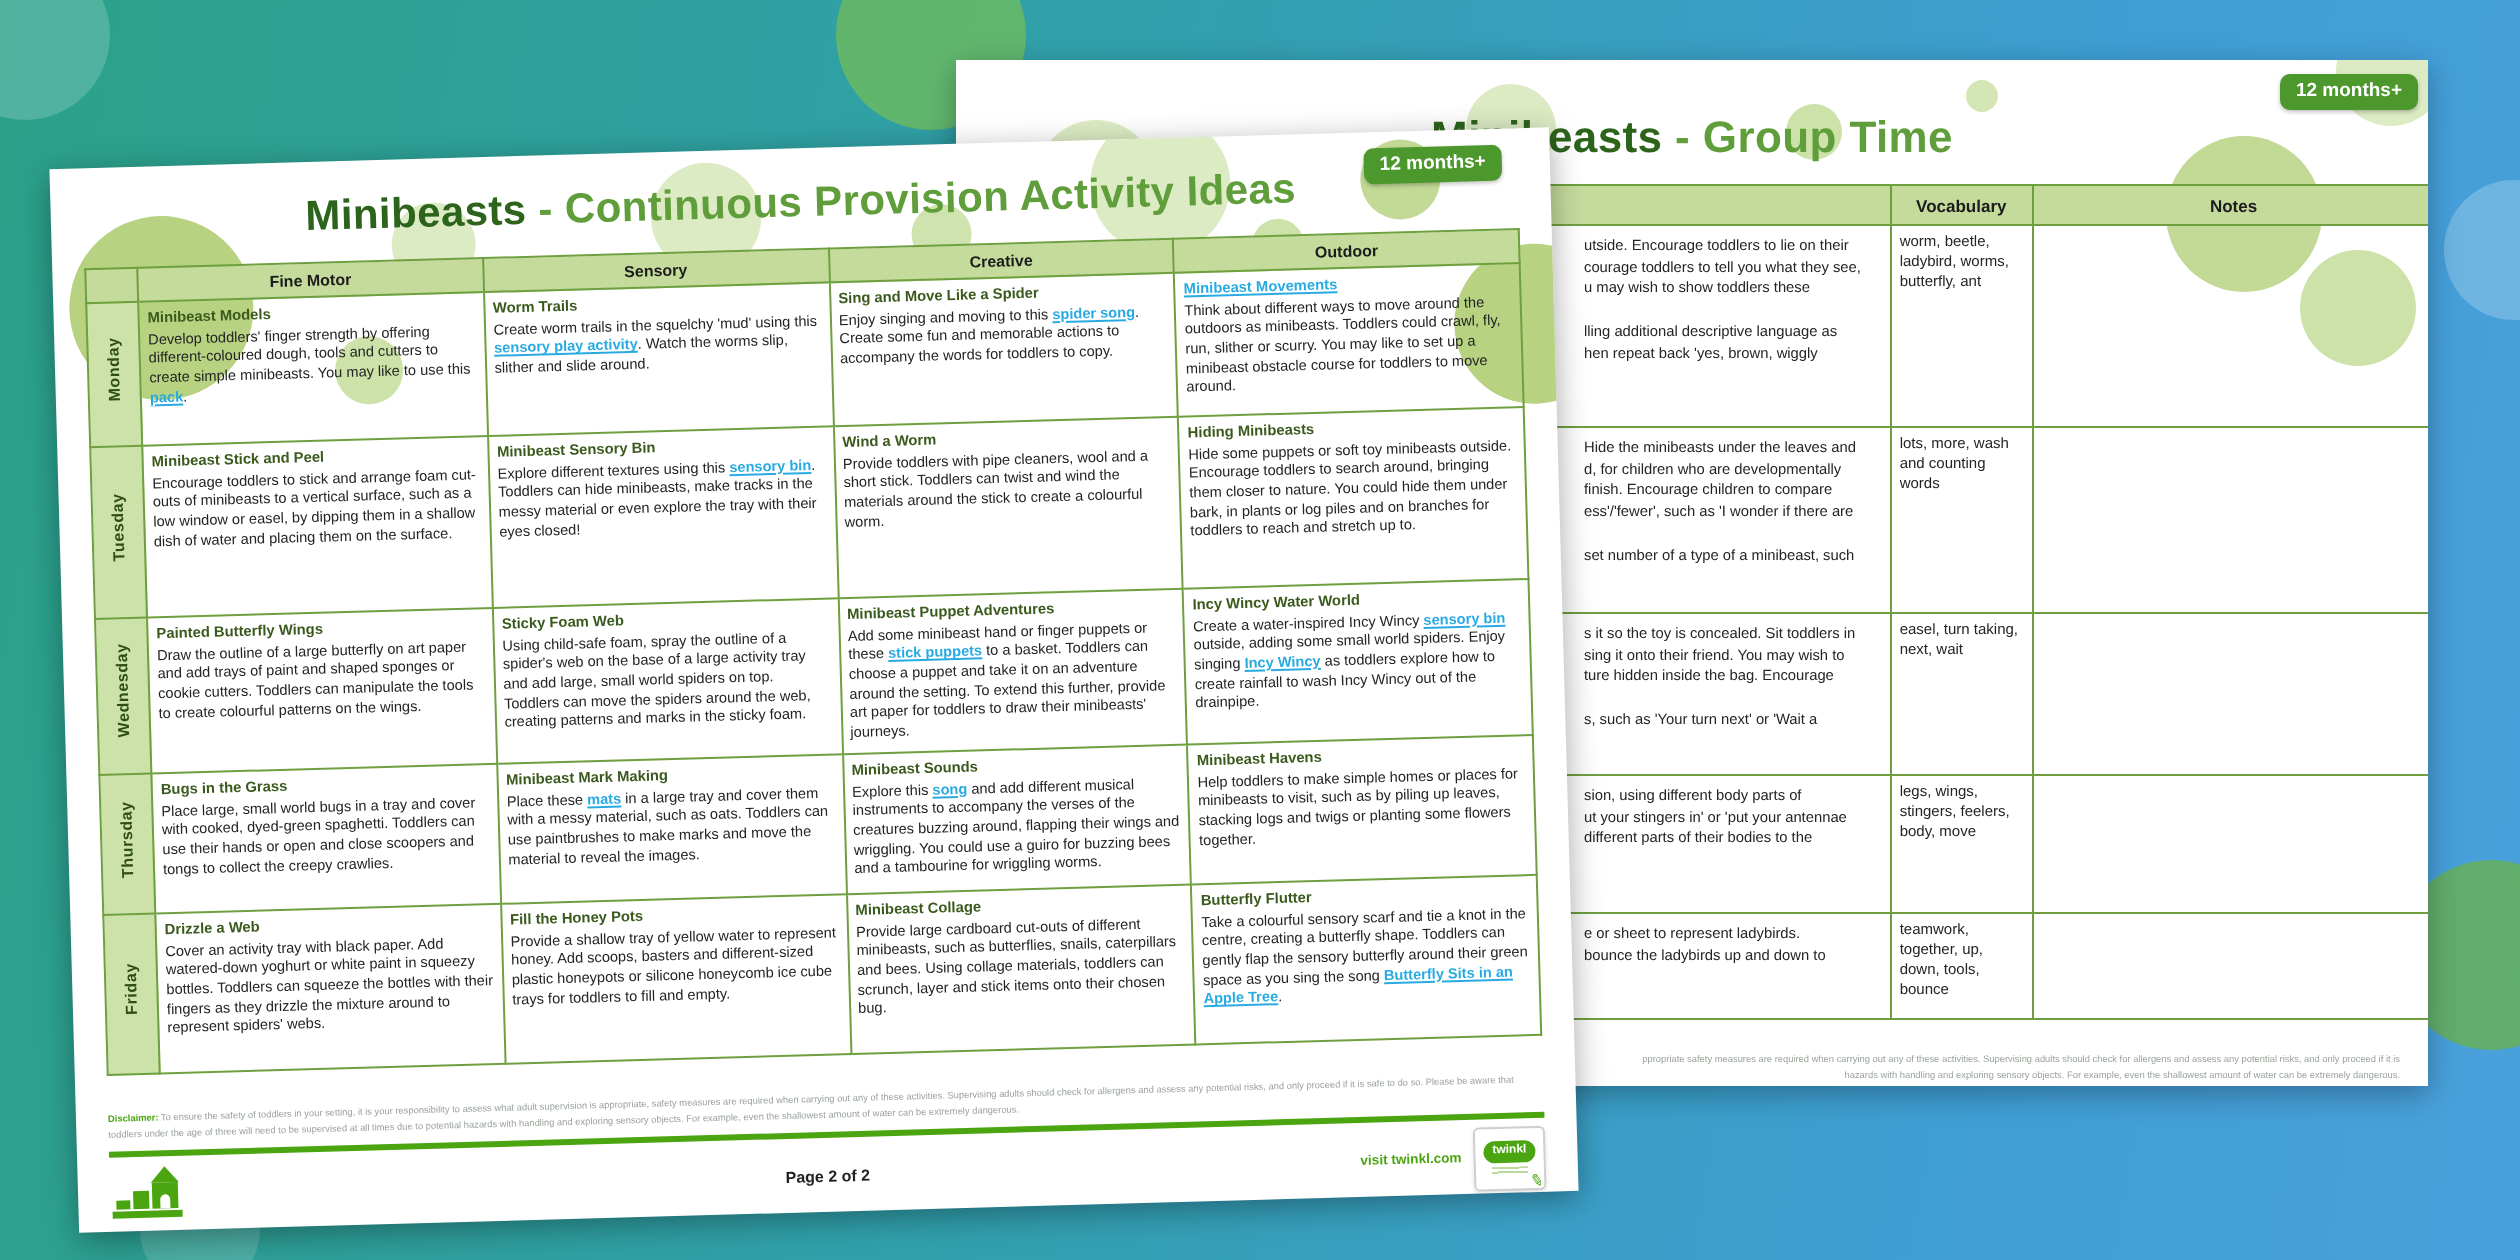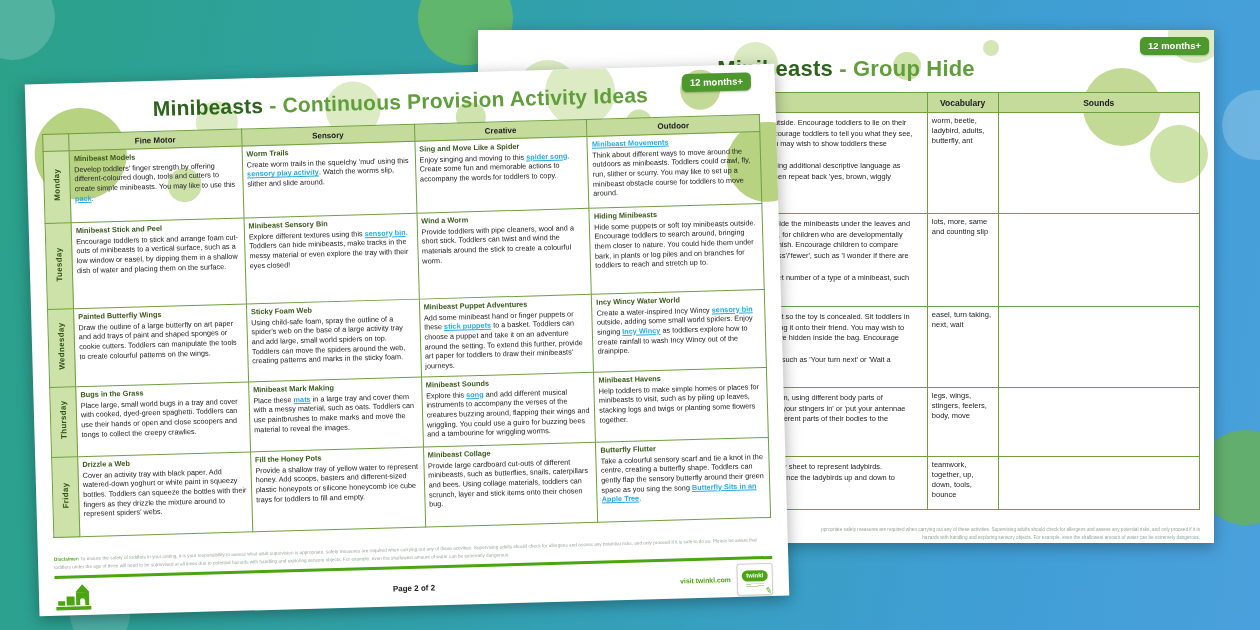--- a/index.html
+++ b/index.html
@@ -35,21 +35,21 @@
   .rule{height:2.5px;background:#4aa511;margin:5px 16px 0;}
   .footer{position:relative;display:flex;align-items:center;justify-content:space-between;margin:3px 16px 0;height:34px;}
   .page-label{position:absolute;left:50%;transform:translateX(-50%);font-size:8px;font-weight:bold;color:#222;}
   .footer-right{display:flex;align-items:center;gap:6px;margin-left:auto;}
   .visit{color:#4aa511;font-weight:bold;font-size:6.8px;}
   .logo-card{position:relative;width:34px;height:30px;border:0.5px solid #cfcfcf;border-radius:3px;background:#fff;display:flex;flex-direction:column;align-items:center;justify-content:center;gap:2px;box-shadow:0 1px 2px rgba(0,0,0,.12);}
   .logo-cloud{background:#4aa511;color:#fff;font-weight:bold;font-size:6px;padding:2px 4px 2.5px;border-radius:6px;}
   .logo-lines{width:18px;height:4px;background:repeating-linear-gradient(#bcd9a0,#bcd9a0 1px,transparent 1px,transparent 2.2px);}
   .logo-pencil{position:absolute;right:0px;bottom:-1px;font-size:8px;color:#4aa511;transform:rotate(15deg);}
   
-  .btable{position:relative;width:calc(100% - 28px);margin:10px 14px 0;border:1.5px solid #5b8f35;}
+  .btable{position:relative;width:calc(100% - 28px);margin:10px 32px 0;border:1.5px solid #5b8f35;}
   .btable th,.btable td{border:1px solid #6fa03f;}
   .btable thead th{background:#c4db9c;font-size:8.5px;font-weight:bold;color:#1c1c1c;padding:3px 2px;height:13px;}
   .col-act{width:61.5%;} .col-voc{width:10%;} .col-not{width:28.5%;}
   .bcell{vertical-align:top;overflow:hidden;}
   .frag{margin-left:280px;font-size:7.4px;line-height:1.45;color:#242424;white-space:pre;padding-top:4px;}
   .vocab{font-size:7.5px;line-height:1.35;color:#242424;padding:3px 4px;}
   .notes{padding:3px 4px;font-size:7.5px;}
   .br0 td{height:94px;} .br1 td{height:86px;} .br2 td{height:74px;} .br3 td{height:62px;} .br4 td{height:46px;}
   .bdisclaimer{margin:16px 14px 0;font-size:4.7px;line-height:1.6;color:#9aa39a;text-align:right;}
 </style>
@@ -67,58 +67,58 @@
   <div class="bubble" style="left:140px;top:60px;width:95px;height:95px;background:#cde2a9;"></div>
   <div class="bubble" style="left:255px;top:12px;width:45px;height:45px;background:#dcebc4;"></div>
   <div class="bubble" style="left:415px;top:22px;width:28px;height:28px;background:#cde2a9;"></div>
   <div class="bubble" style="left:505px;top:10px;width:16px;height:16px;background:#d5e6b6;"></div>
   <div class="bubble" style="left:605px;top:38px;width:78px;height:78px;background:#c3da96;"></div>
   <div class="bubble" style="left:672px;top:95px;width:58px;height:58px;background:#cde2a9;"></div>
   <div class="bubble" style="left:690px;top:-22px;width:55px;height:55px;background:#dcebc4;"></div>
 
   <div class="badge" style="top:7px;right:5px;">12 months+</div>
 
-  <div class="page-title"><span class="tb">Minibeasts</span><span class="tr2"> - Group Hide</span></div>
+  <div class="page-title"><span class="tb">Minibeasts</span><span class="tr2"> - Group Time</span></div>
 
   <table class="btable">
     <colgroup>
         <col class="col-act">
         <col class="col-voc">
         <col class="col-not">
       </colgroup>
     <thead>
       <tr>
         <th></th>
         <th>Vocabulary</th>
-        <th>Sounds</th>
+        <th>Notes</th>
       </tr>
     </thead>
     <tbody>
       <tr class="br0">
         <td class="bcell">
             <div class="frag">utside. Encourage toddlers to lie on their
 courage toddlers to tell you what they see,
 u may wish to show toddlers these
 
 lling additional descriptive language as
 hen repeat back 'yes, brown, wiggly</div>
           </td>
-        <td class="bcell vocab">worm, beetle, ladybird, adults, butterfly, ant</td>
+        <td class="bcell vocab">worm, beetle, ladybird, worms, butterfly, ant</td>
         <td class="bcell notes"></td>
       </tr>
       <tr class="br1">
         <td class="bcell">
             <div class="frag">Hide the minibeasts under the leaves and
 d, for children who are developmentally
 finish. Encourage children to compare
 ess'/'fewer', such as 'I wonder if there are
 
 set number of a type of a minibeast, such</div>
           </td>
-        <td class="bcell vocab">lots, more, same and counting slip</td>
+        <td class="bcell vocab">lots, more, wash and counting words</td>
         <td class="bcell notes"></td>
       </tr>
       <tr class="br2">
         <td class="bcell">
             <div class="frag">s it so the toy is concealed. Sit toddlers in
 sing it onto their friend. You may wish to
 ture hidden inside the bag. Encourage
 
 s, such as 'Your turn next' or 'Wait a</div>
           </td>

